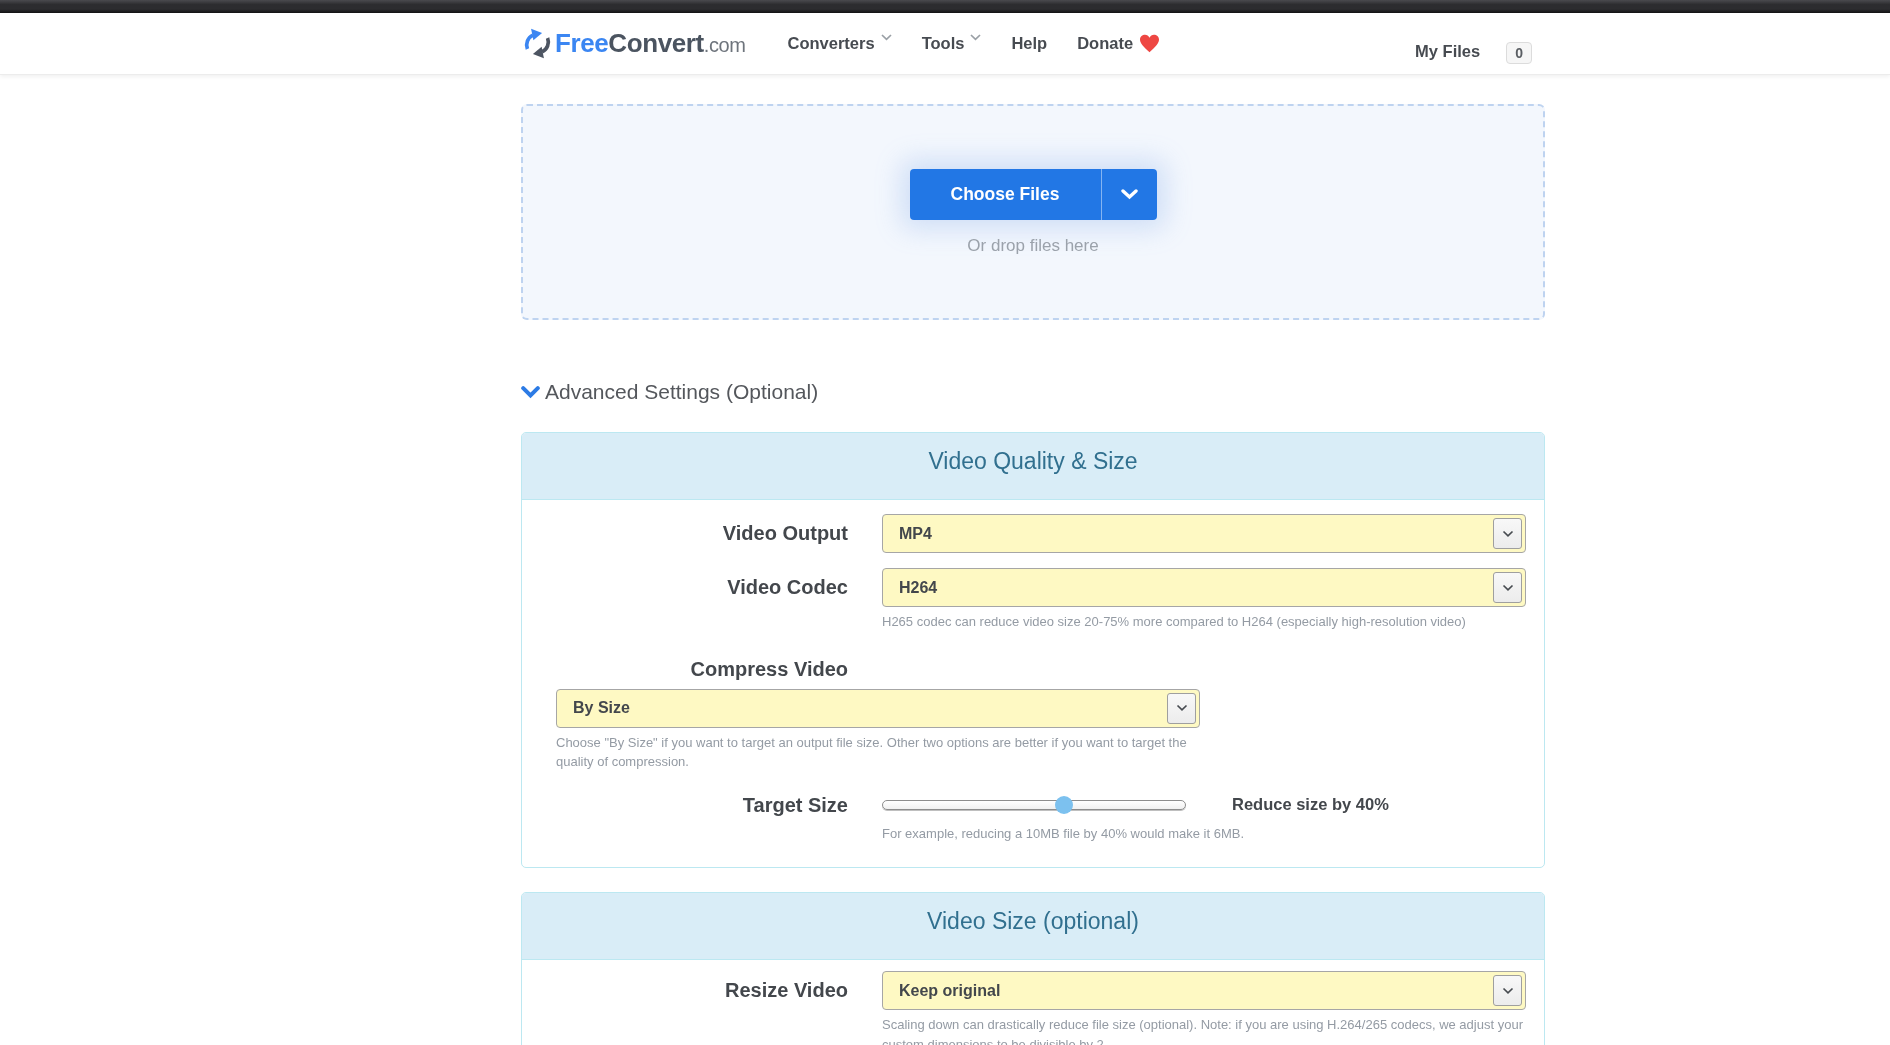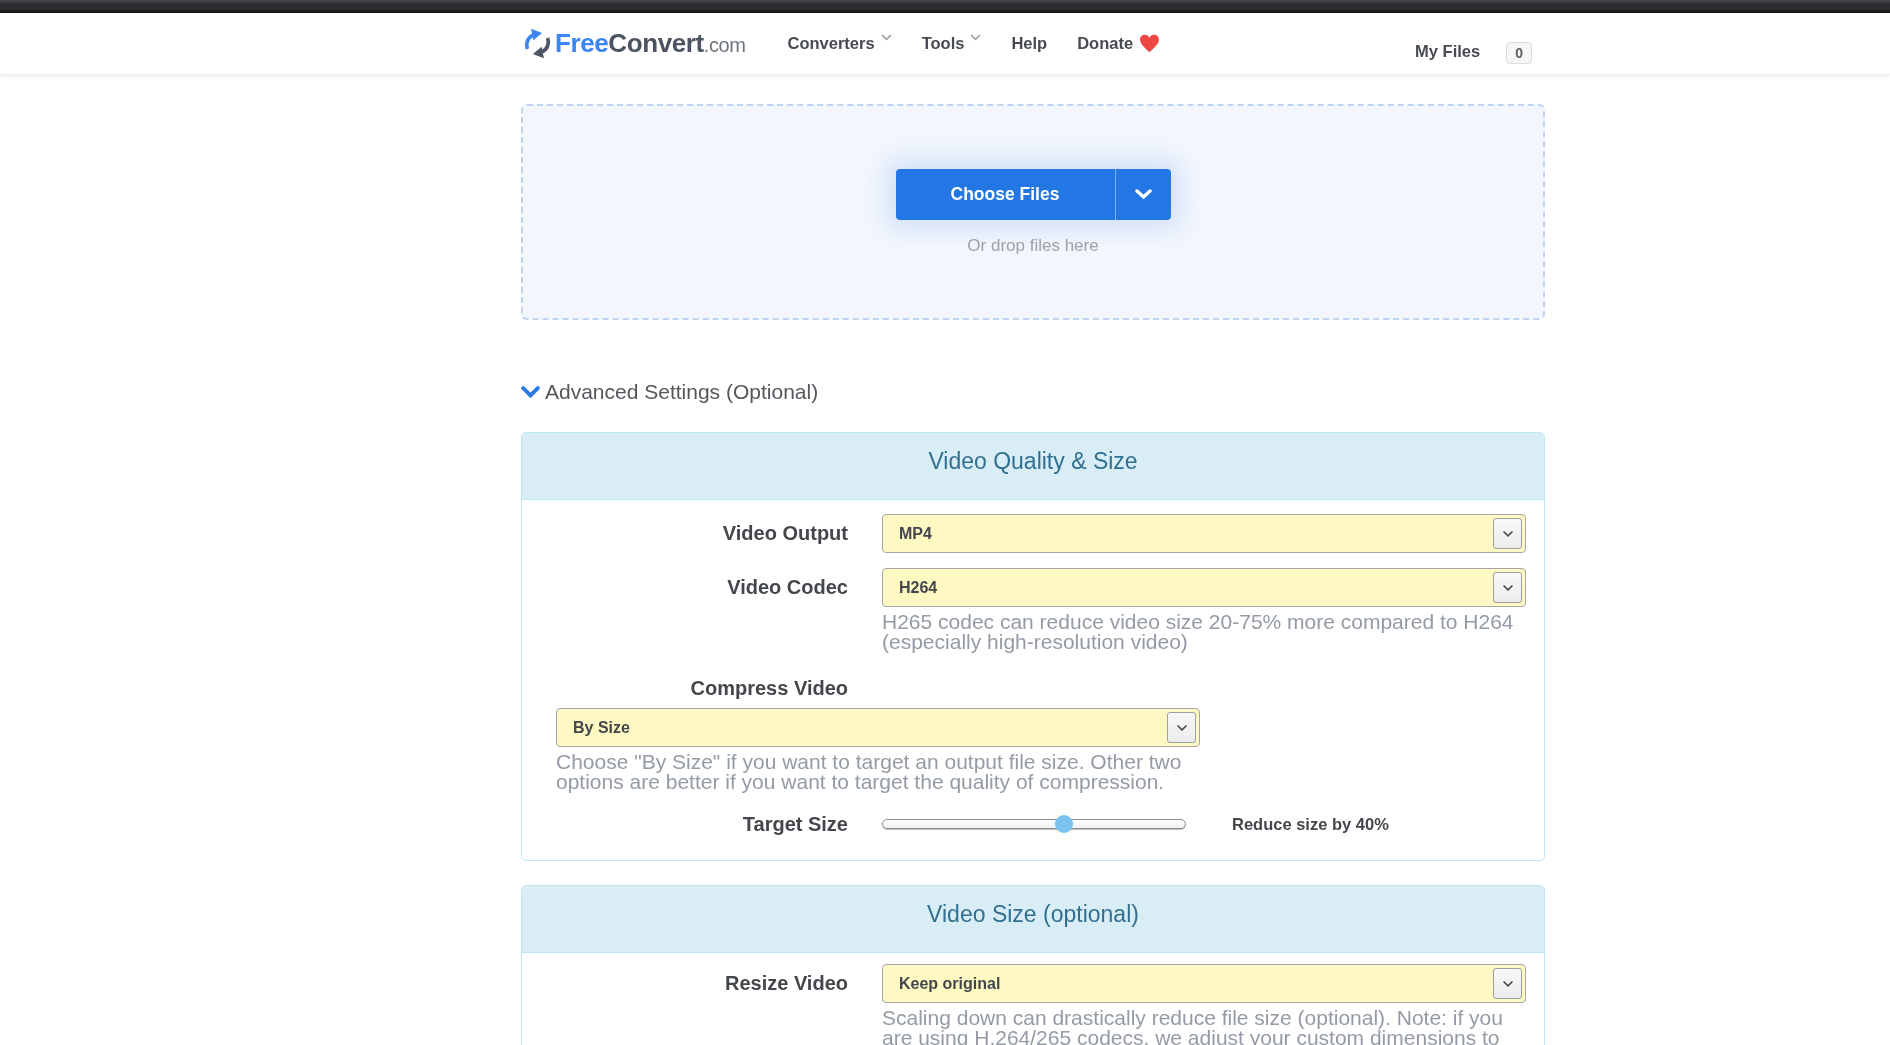--- a/index.html
+++ b/index.html
@@ -29,21 +29,21 @@
     padding:2px 8px; font-size:14px; color:#5a5e63; font-weight:600; }
 
   
   .content { margin-left:521px; width:1024px; }
 
   
   .dropzone { margin-top:29px; height:216px; background:#f3f7fd;
     border:2px dashed #bed3f0; border-radius:6px; text-align:center; cursor:pointer; }
   .split-btn { display:inline-flex; margin-top:63px; height:51px; border-radius:4px;
     overflow:hidden; box-shadow:0 0 26px 9px rgba(120,160,230,.28); }
-  .btn-main { width:219px; background:var(--accent-blue,#2277e5); color:#fff;
+  .btn-main { width:191px; background:var(--accent-blue,#2277e5); color:#fff;
     font-size:17.5px; font-weight:700; border:none; cursor:pointer; font-family:inherit; }
   .btn-caret { width:56px; background:var(--accent-blue,#2277e5); border:none;
     border-left:1px solid rgba(255,255,255,.45); cursor:pointer;
     display:flex; align-items:center; justify-content:center; }
   .drop-hint { margin-top:16px; color:#9ba2ab; font-size:17px; font-weight:500; }
 
   
   .adv { margin-top:60px; display:flex; align-items:center; gap:5px;
     font-size:21px; color:#54575c; cursor:pointer; }
 
@@ -62,21 +62,21 @@
   .flabel { width:326px; text-align:right; font-size:20px; font-weight:700;
     color:#43474c; line-height:39px; white-space:nowrap; }
   .fctrl { margin-left:34px; width:644px; }
 
   .select { position:relative; height:39px; border:1px solid #a6a6a6; border-radius:4px;
     background:#fef9c3; cursor:pointer; display:flex; align-items:center; padding:0 44px 0 16px; }
   .sel-val { font-size:16px; font-weight:600; color:#43474c; }
   .sel-btn { position:absolute; right:3px; top:3px; bottom:3px; width:29px;
     background:linear-gradient(#f8f8f8,#ececec); border:1px solid #9f9f9f; border-radius:3px;
     display:flex; align-items:center; justify-content:center; }
-  .help { margin-top:5px; font-size:21px; line-height:19.5px; color:#949ba4; font-weight:500; }
+  .help { margin-top:5px; font-size:13px; line-height:19.5px; color:#949ba4; font-weight:500; }
 
   
   .slabel { line-height:24px; }
   .slider-line { display:flex; align-items:center; height:24px; }
   .slider { position:relative; width:304px; height:24px; cursor:pointer; }
   .track { position:absolute; left:0; right:0; top:7px; height:10px;
     border:1px solid #8d8d8d; border-radius:6px;
     background:linear-gradient(#fff,#f0f0f0); box-shadow:0 1px 0 rgba(0,0,0,.25); }
   .thumb { position:absolute; top:3px; width:18px; height:18px; margin-left:-9px;
     border-radius:50%; background:var(--slider-thumb,#7cc1ef); left:60%; }
@@ -206,20 +206,21 @@
       <div class="frow mt21">
         <div class="flabel slabel">Target Size</div>
         <div class="fctrl">
           <div class="slider-line">
             <div class="slider">
               <div class="track"></div>
               <div class="thumb" style="left: 60%;"></div>
             </div>
             <span class="slider-value">Reduce size by 40%</span>
           </div>
+          <div class="help slider-help">For example, reducing a 10MB file by 40% would make it 6MB.</div>
         </div>
       </div>
 
     </div>
   </section>
 
   <section class="panel panel2">
     <div class="panel-heading">Video Size (optional)</div>
     <div class="panel-body">
 

